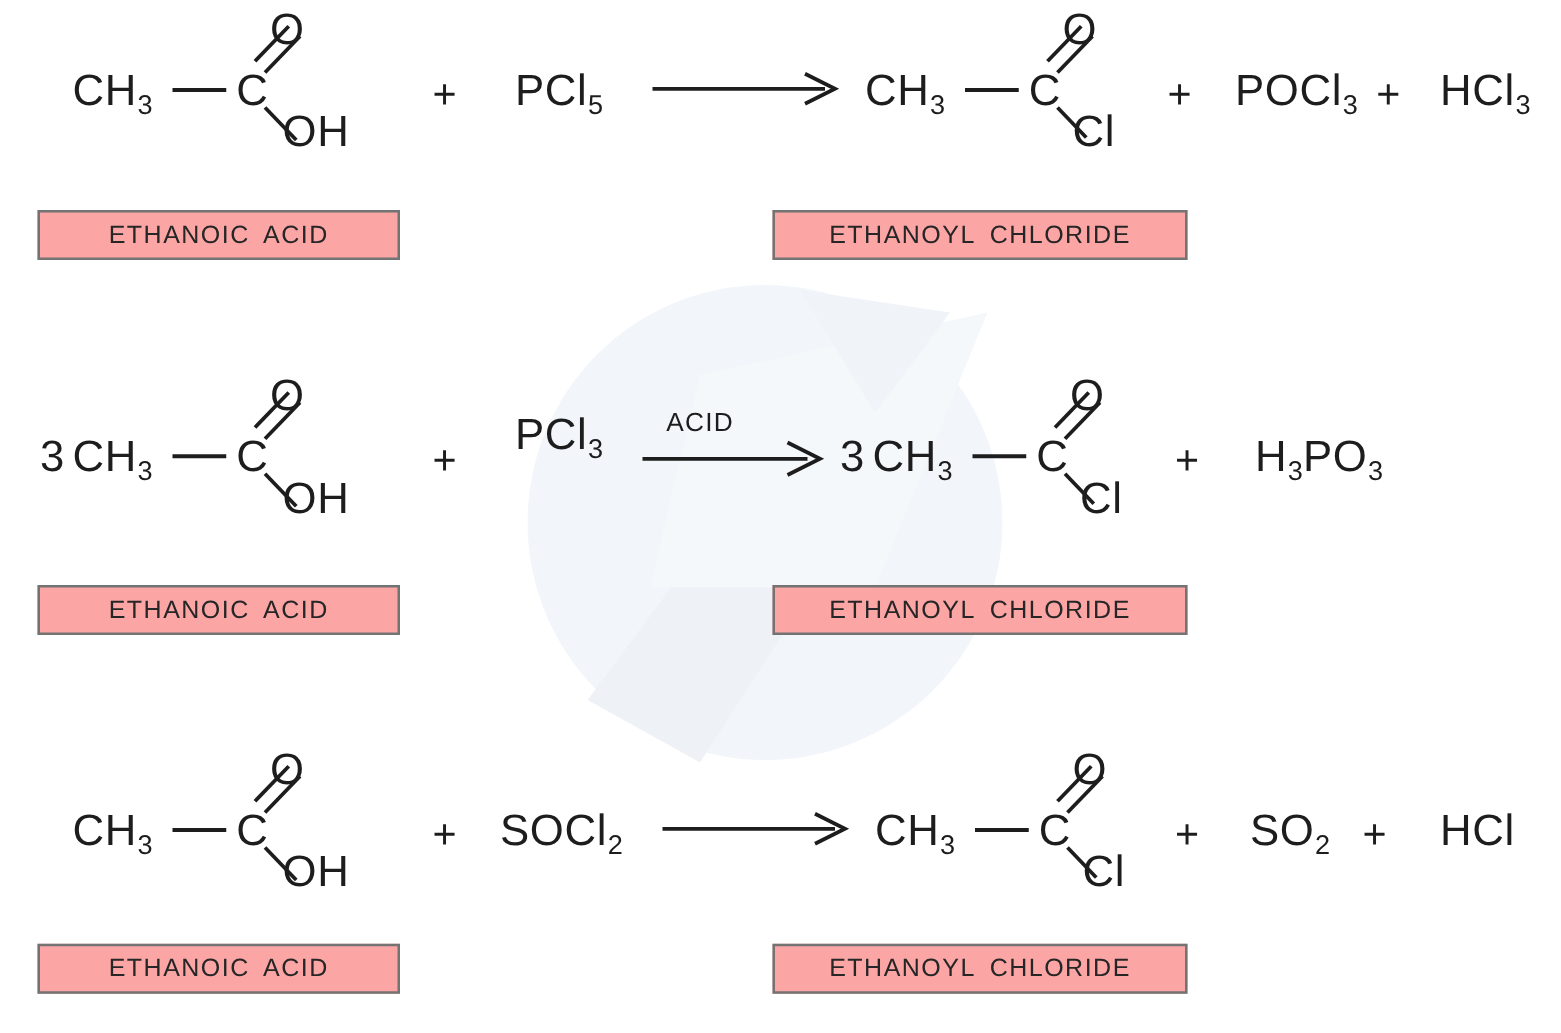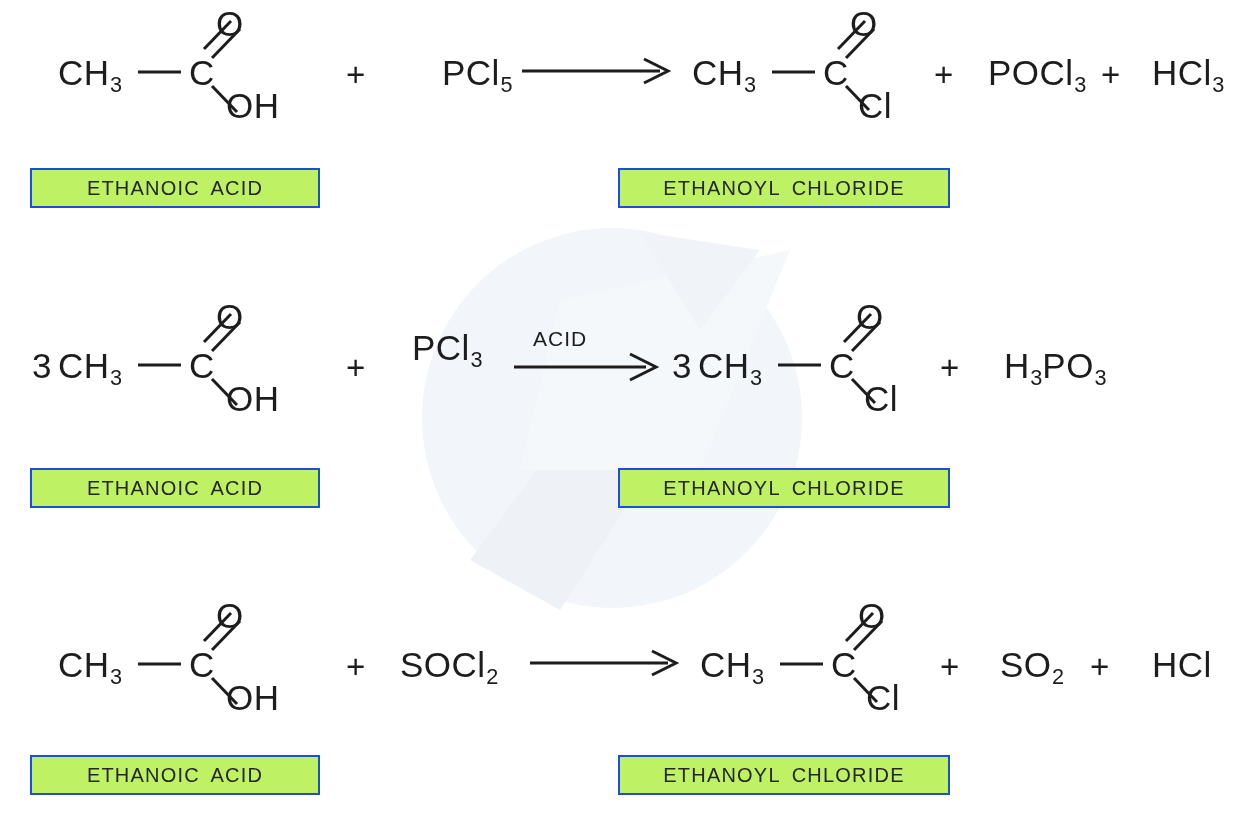--- a/index.html
+++ b/index.html
@@ -60,22 +60,22 @@
   .sz-plus   { font-size: 33px; }
   .sz-heat   { font-size: 21px; letter-spacing: 1px; }
 
   
   .molecule { position: absolute; }
   .molecule svg { display: block; overflow: visible; }
 
   
   .name-box {
     position: absolute;
-    background: #bef264;
-    border: 2px solid #1d4ed8;
+    background: #fca5a5;
+    border: 2px solid #737373;
     box-sizing: border-box;
     display: flex;
     align-items: center;
     justify-content: center;
     height: 40px;
     color: #262626;
   }
   .name-box .name-text {
     font-size: 20px;
     letter-spacing: 1.2px;
@@ -125,21 +125,21 @@
     <svg width="330" height="160" style="position:absolute; left:0; top:0;" aria-hidden="true">
       <line x1="138" y1="72" x2="181" y2="72" stroke="#1d1d1d" stroke-width="3.2"></line>
       <line x1="212" y1="58" x2="240" y2="29" stroke="#1d1d1d" stroke-width="3"></line>
       <line x1="204" y1="49" x2="231" y2="21" stroke="#1d1d1d" stroke-width="3"></line>
       <line x1="212" y1="86" x2="237" y2="112" stroke="#1d1d1d" stroke-width="3"></line>
     </svg>
   </div>
 
   <span class="tok sz-plus" style="left:346px; top:58px;">+</span>
 
-  <span class="tok sz-main" style="left:412px; top:55px;margin-left:30px;"><span>PCl</span><sub>5</sub></span>
+  <span class="tok sz-main" style="left:412px; top:55px;"><span>PCl</span><sub>5</sub></span>
 
   <div class="rxn-arrow" style="left:520px; top:56px;">
     <svg width="155" height="30" aria-hidden="true">
       <line x1="2" y1="15" x2="140" y2="15" stroke="#1d1d1d" stroke-width="3"></line>
       <polyline points="124,3 148,15 124,27" fill="none" stroke="#1d1d1d" stroke-width="3"></polyline>
     </svg>
   </div>
 
   <div class="molecule" style="left:692px; top:0px;">
     <span class="tok sz-main" style="left:0px; top:55px;"><span>CH</span><sub>3</sub></span>

